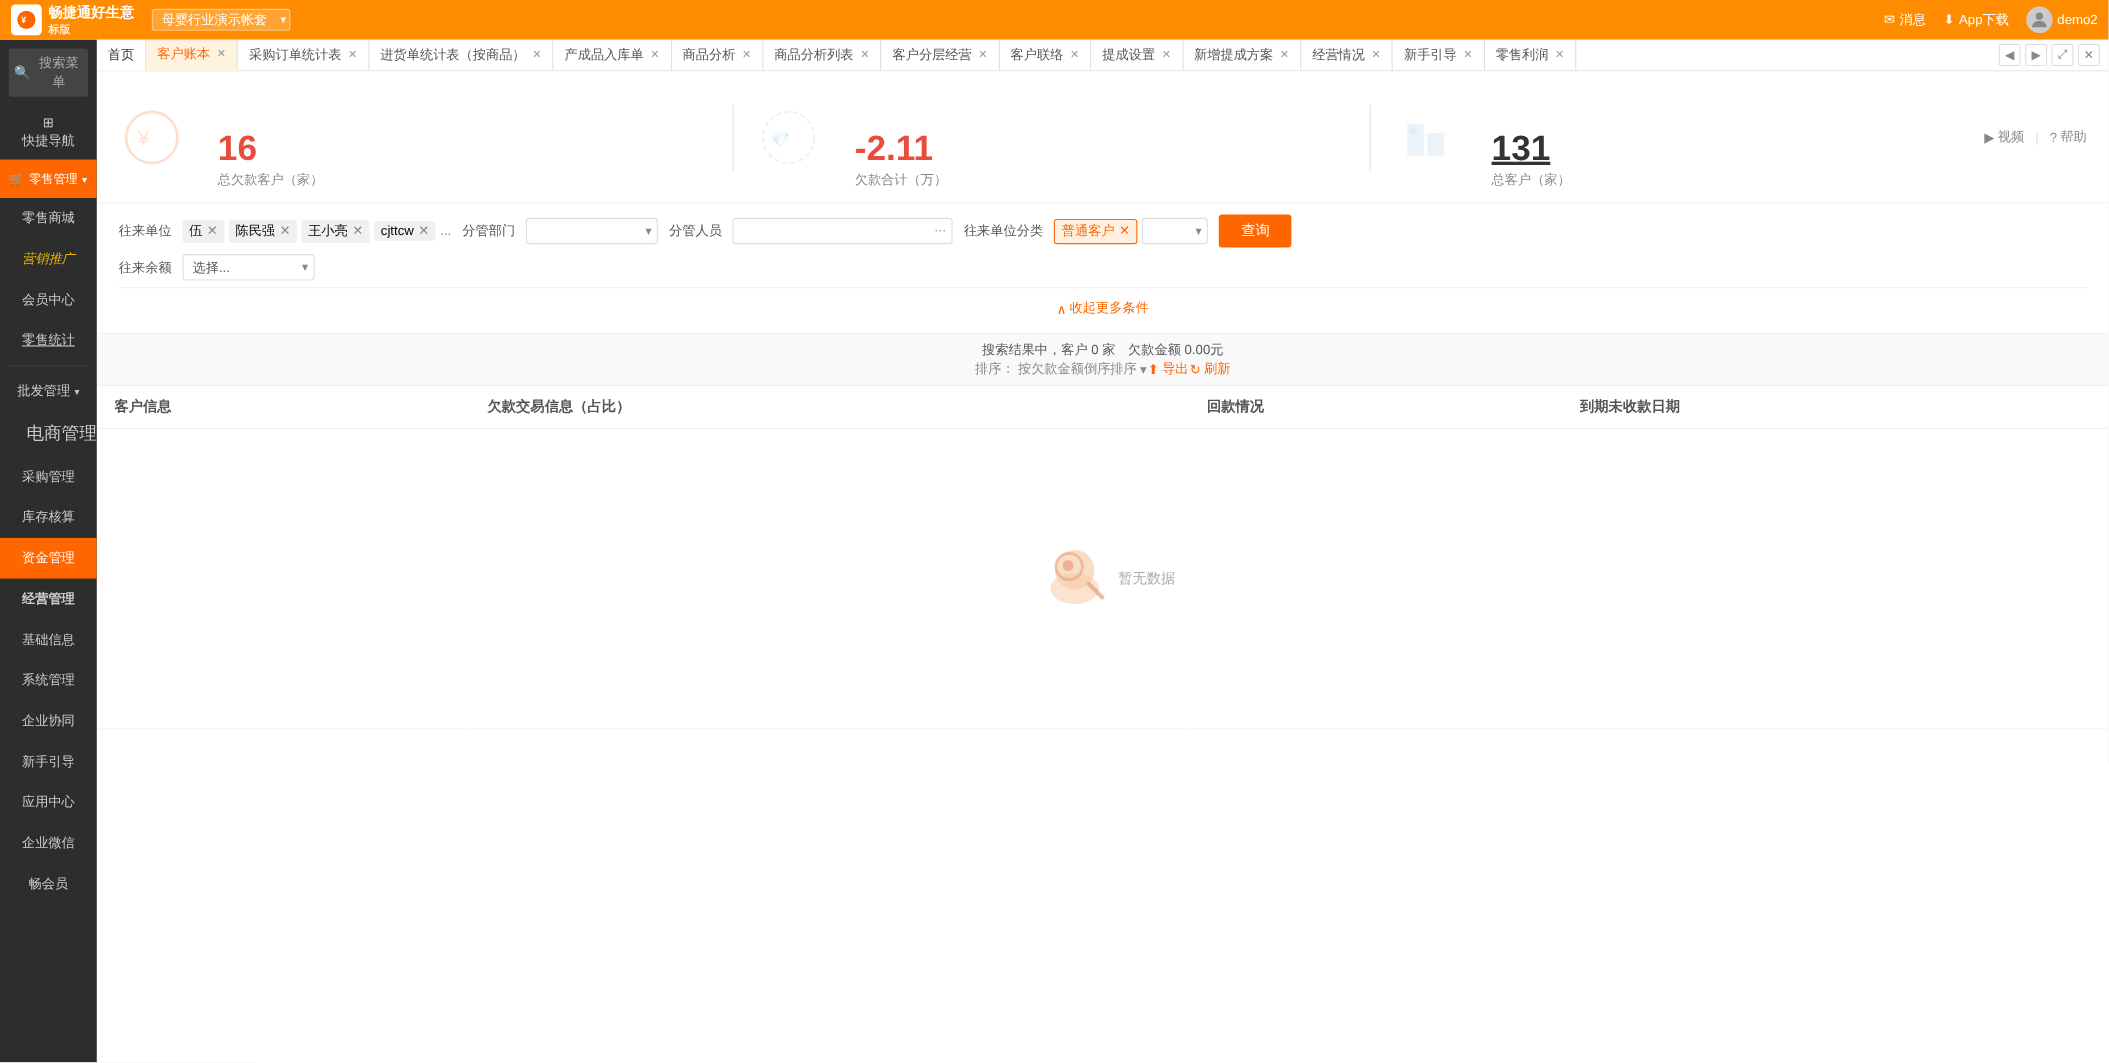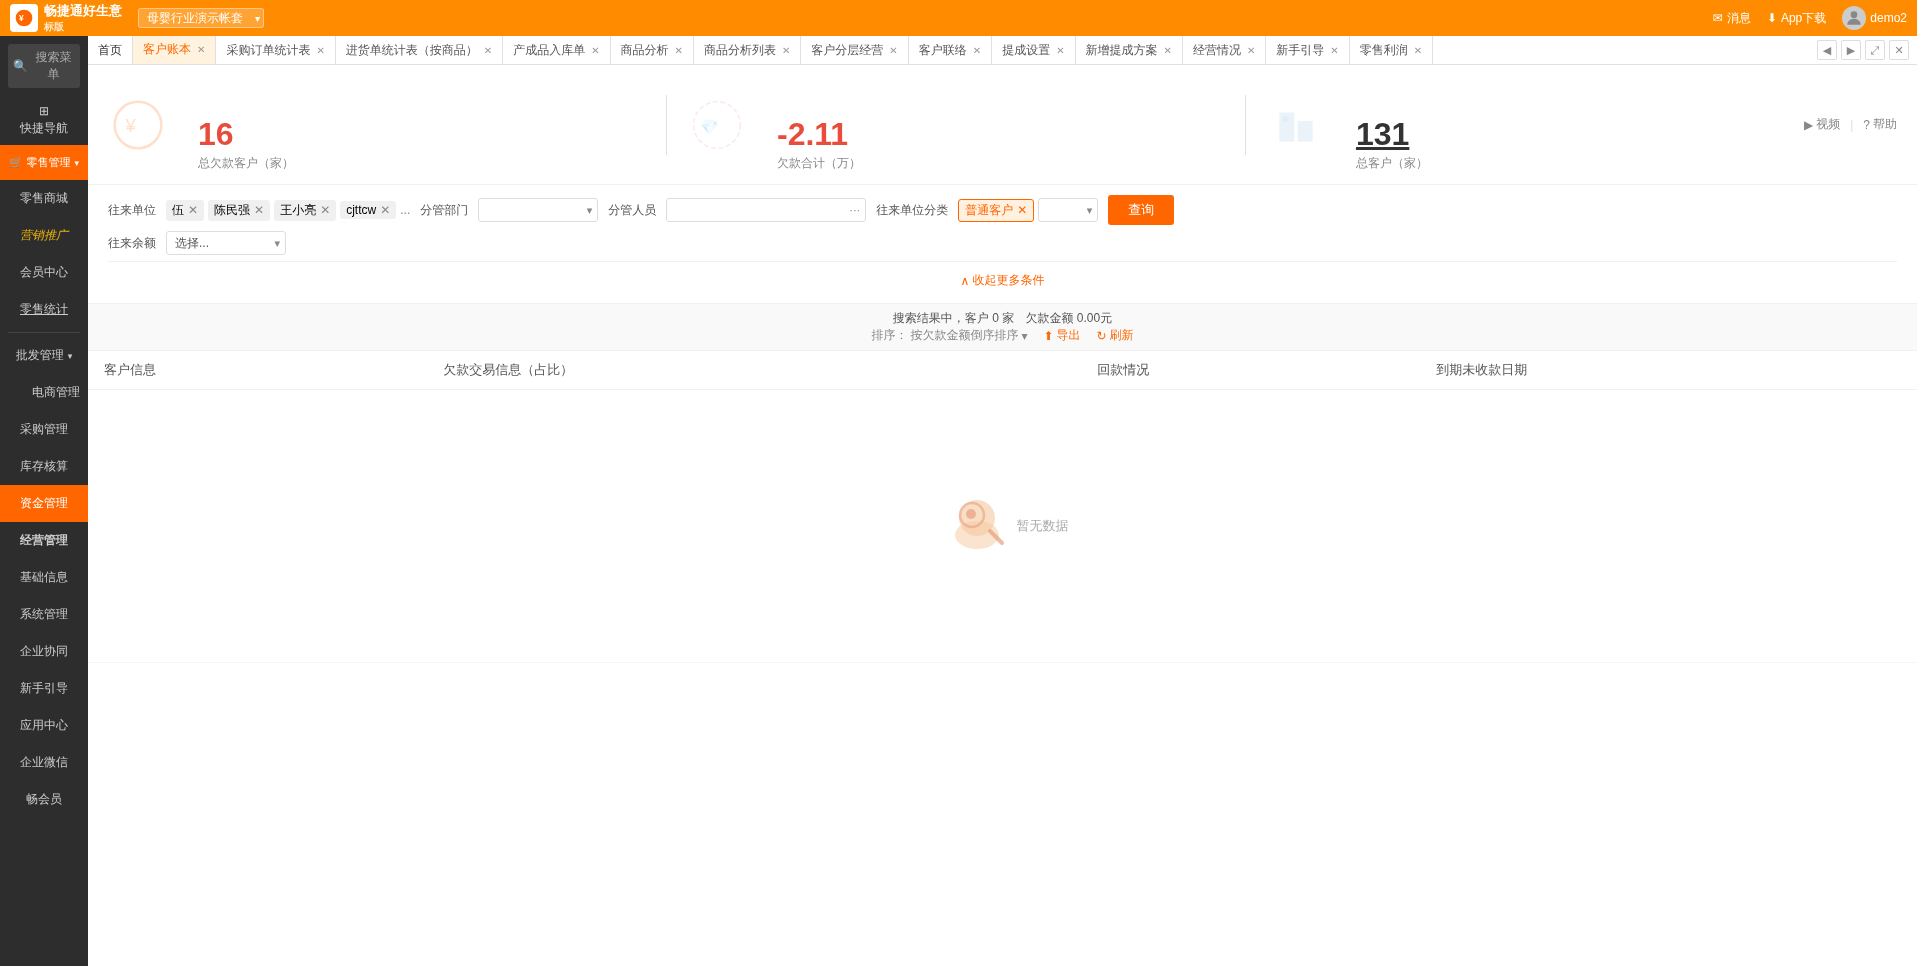--- a/index.html
+++ b/index.html
@@ -65,27 +65,27 @@
     .filter-select-wrapper { position: relative; display: inline-block; }
     .filter-select-wrapper::after { content: '▾'; position: absolute; right: 6px; top: 50%; transform: translateY(-50%); color: #888; pointer-events: none; font-size: 11px; }
     .filter-input-wrapper { position: relative; display: inline-block; }
     .filter-input { border: 1px solid #ddd; border-radius: 3px; padding: 4px 24px 4px 8px; font-size: 12px; color: #555; background: #fff; min-width: 160px; }
     .filter-input-icon { position: absolute; right: 6px; top: 50%; transform: translateY(-50%); color: #888; font-size: 11px; }
     .collapse-btn { color: #f60; font-size: 12px; cursor: pointer; display: flex; align-items: center; gap: 3px; justify-content: center; padding: 4px 0; }
 
     
     .results-bar { display: flex; align-items: center; padding: 6px 20px; background: #f9f9f9; border-bottom: 1px solid #f0f0f0; font-size: 12px; color: #555; flex-direction: column; }
     .results-bar .result-info { flex: 1; }
-    .results-bar .bar-actions { display: flex; align-items: center; gap: 16px; color: #888; }
+    .results-bar .bar-actions { display: flex; align-items: center; gap: 1px; color: #888; }
     .sort-btn { cursor: pointer; display: flex; align-items: center; gap: 3px; }
     .action-btn { cursor: pointer; display: flex; align-items: center; gap: 3px; color: #f60; }
 
     
     .data-table { width: 100%; border-collapse: collapse; }
-    .data-table th { padding: 10px 16px; text-align: left; font-weight: normal; color: #555; font-size: 13px; border-bottom: 1px solid #f0f0f0; background: #fff; }
+    .data-table th { padding: 10px 16px; text-align: left; font-weight: bold; color: #555; font-size: 13px; border-bottom: 1px solid #f0f0f0; background: #fff; }
     .data-table td { padding: 10px 16px; font-size: 13px; border-bottom: 1px solid #f5f5f5; }
 
     
     .empty-state { display: flex; flex-direction: row; align-items: center; justify-content: center; padding: 80px 0; color: #aaa; font-size: 13px; }
     .empty-icon { width: 80px; height: 80px; margin-bottom: 12px; }
 
     
     .query-btn { background: #f60; color: #fff; border: none; border-radius: 3px; padding: 6px 20px; font-size: 13px; cursor: pointer; white-space: nowrap; }
   </style>
 </head>
@@ -153,21 +153,21 @@
         <span>零售管理</span>
         <span style="font-size:9px;">▾</span>
       </div>
 
       <div class="sidebar-item" style="color:#ccc;font-size:12px;">零售商城</div>
       <div class="sidebar-item" style="color:#eab308;font-size:12px;font-style:italic;">营销推广</div>
       <div class="sidebar-item" style="color:#ccc;font-size:12px;">会员中心</div>
       <div class="sidebar-item" style="color:#ccc;font-size:12px;text-decoration:underline;">零售统计</div>
       <div class="sidebar-divider"></div>
       <div class="sidebar-item section-header" style="color:#ccc;font-size:12px;display:flex;justify-content:center;align-items:center;gap:4px;">批发管理<span style="font-size:9px;">▾</span></div>
-      <div class="sidebar-item" style="color:#ccc;font-size:12px;margin-left:24px;">电商管理</div>
+      <div class="sidebar-item" style="color:#ccc;font-size:16px;margin-left:24px;">电商管理</div>
       <div class="sidebar-item" style="color:#ccc;font-size:12px;">采购管理</div>
       <div class="sidebar-item" style="color:#ccc;font-size:12px;">库存核算</div>
       <div class="sidebar-item" style="color:#fff;font-size:12px;background:#f60;">资金管理</div>
       <div class="sidebar-item" style="color:#ccc;font-size:12px;font-weight:bold;">经营管理</div>
       <div class="sidebar-item" style="color:#ccc;font-size:12px;">基础信息</div>
       <div class="sidebar-item" style="color:#ccc;font-size:12px;">系统管理</div>
       <div class="sidebar-item" style="color:#ccc;font-size:12px;">企业协同</div>
       <div class="sidebar-item" style="color:#ccc;font-size:12px;">新手引导</div>
       <div class="sidebar-item" style="color:#ccc;font-size:12px;">应用中心</div>
       <div class="sidebar-item" style="color:#ccc;font-size:12px;">企业微信</div>

